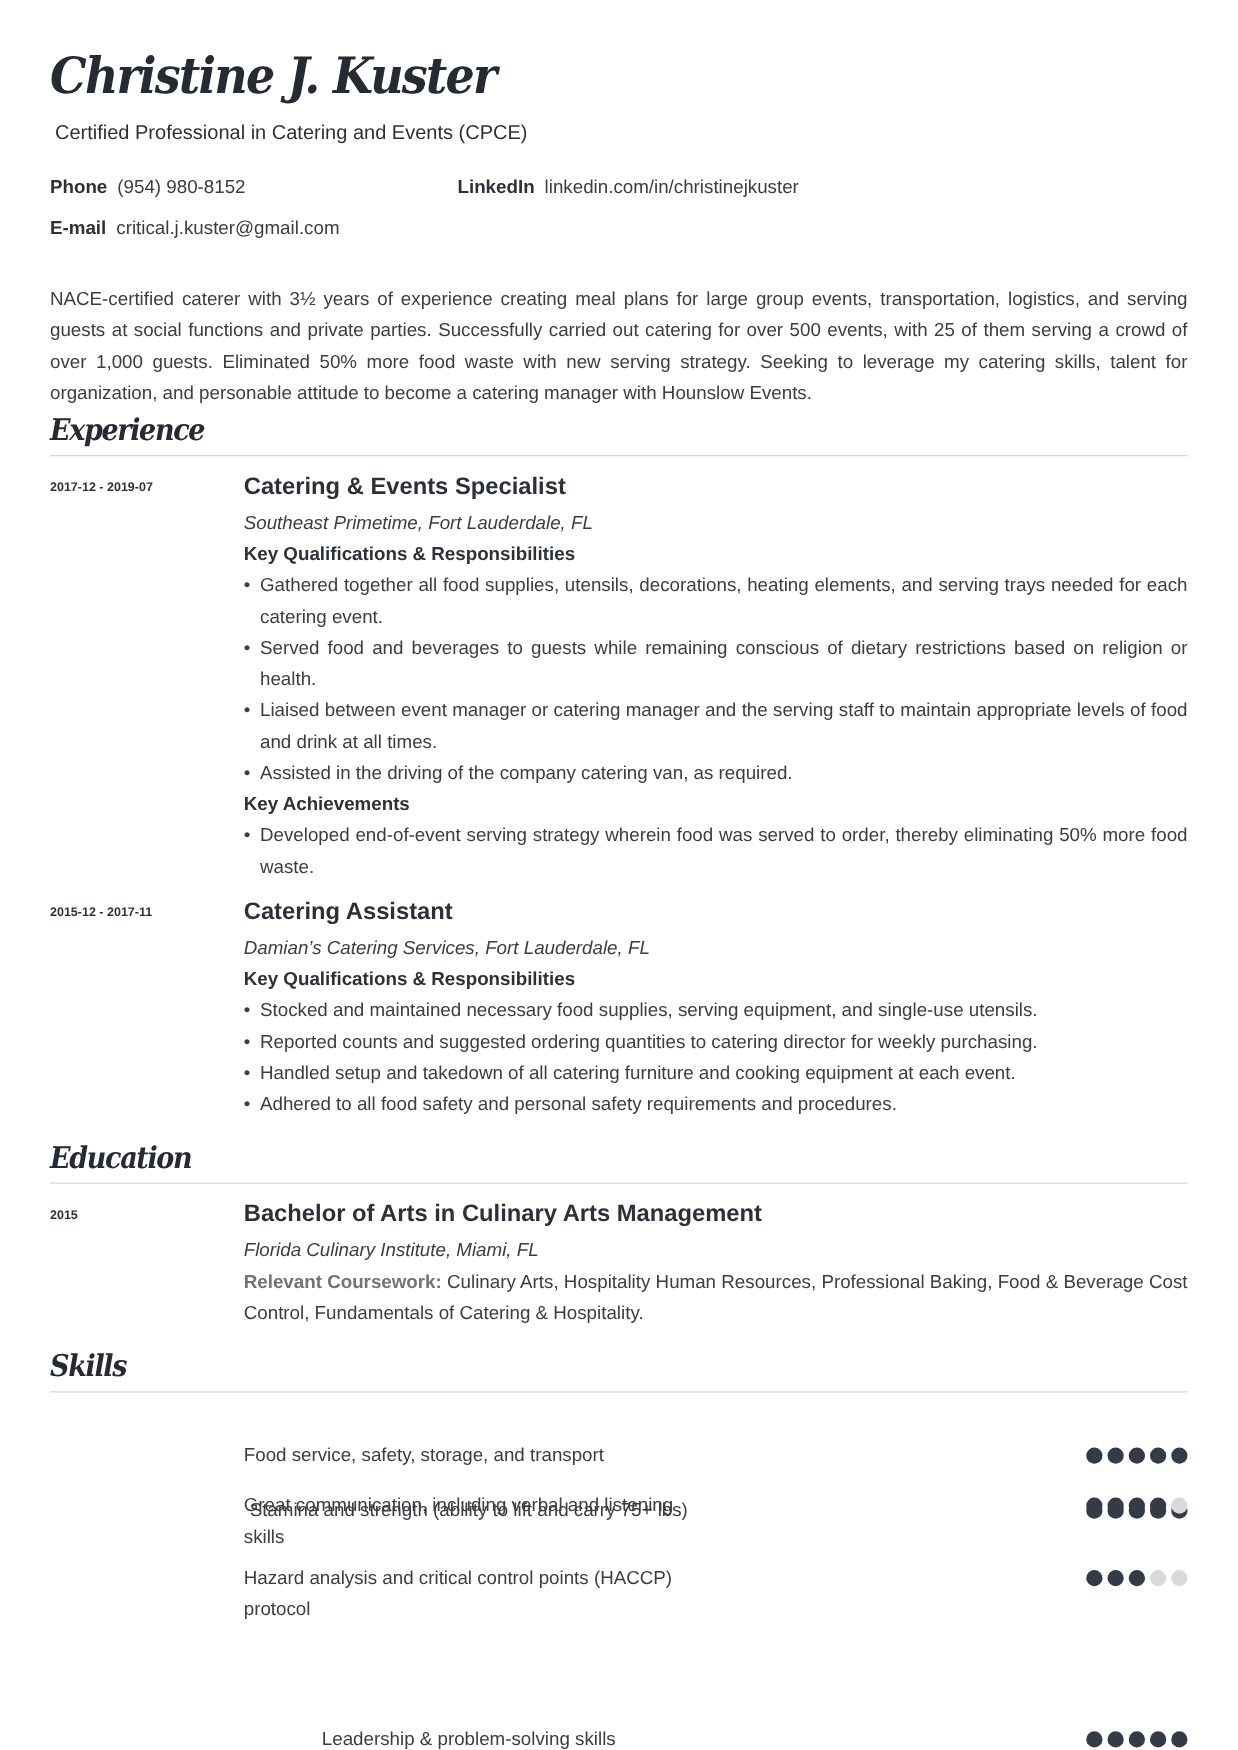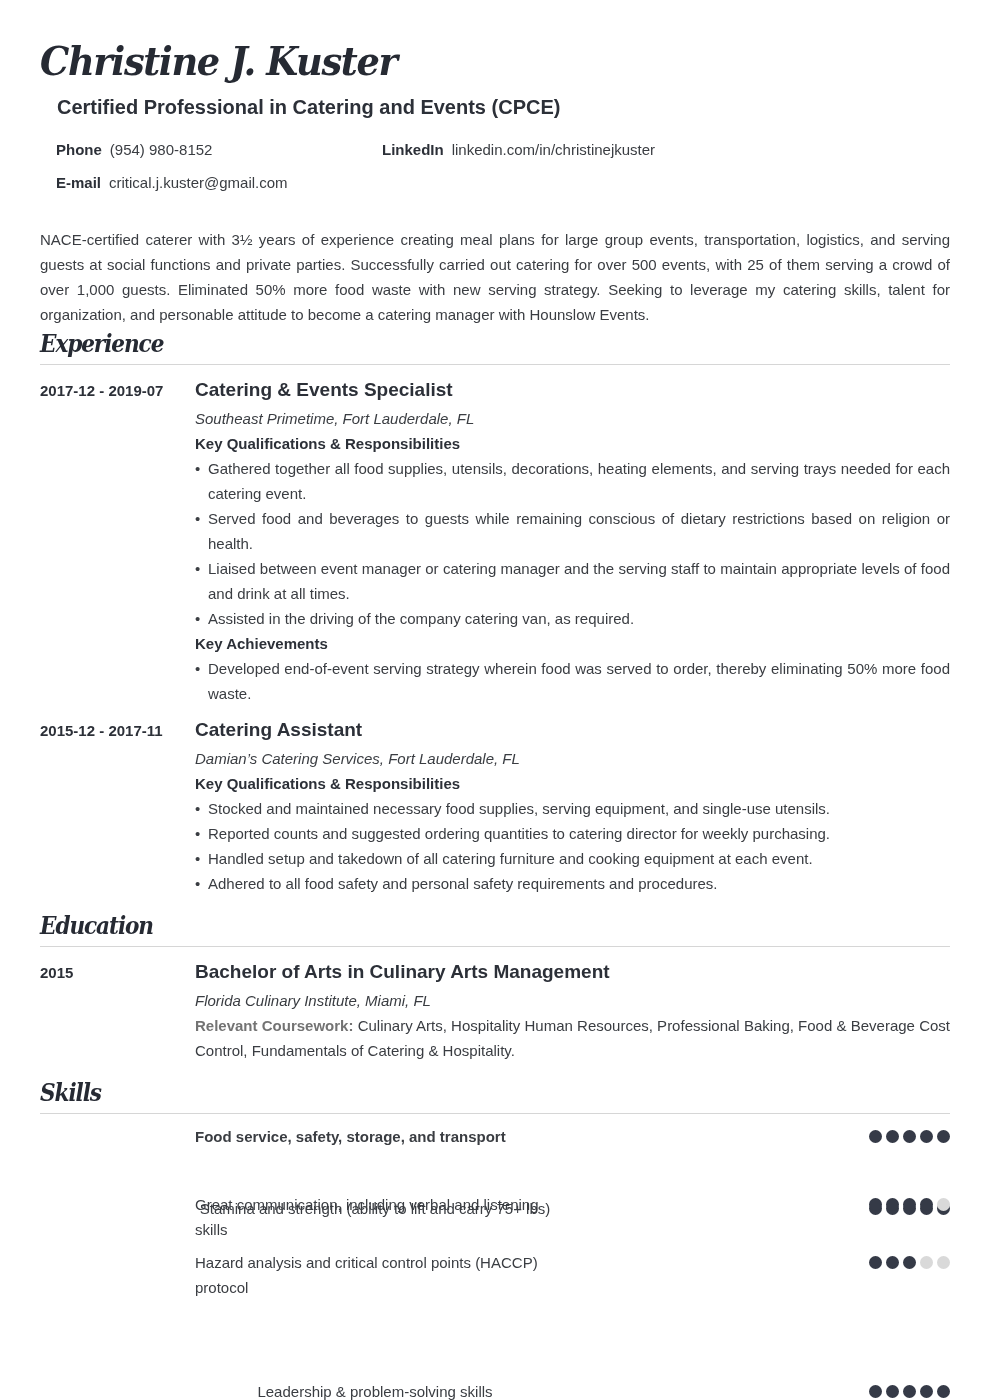--- a/index.html
+++ b/index.html
@@ -15,46 +15,46 @@
 
     .name {
       position: absolute; top: 36px; left: 0;
       font-family: "DejaVu Serif", serif;
       font-style: italic; font-weight: bold;
       font-size: 40px; letter-spacing: -1.5px;
       color: #262a33; line-height: 50px;
       transform: scaleX(0.92); transform-origin: left center;
     }
     .headline {
-      position: absolute; top: 94px; left: 17px;
-      font-size: 20px; font-weight: bold; color: #2c3038; line-height: 26px;
+      position: absolute; top: 94px; left: 4px;
+      font-size: 16px; font-weight: normal; color: #2c3038; line-height: 26px;
     }
     .contact-row { position: absolute; left: 0; font-size: 15px; line-height: 20px; white-space: nowrap; }
-    .contact-row .lbl { font-weight: bold; color: #2c3038; margin-right: 8px; margin-left: 16px; }
+    .contact-row .lbl { font-weight: bold; color: #2c3038; margin-right: 8px; }
     .contact-row .val { color: #3a3d42; }
 
     .summary {
       position: absolute; top: 227px; left: 0; width: 910px;
       font-size: 15px; line-height: 25px; text-align: justify; color: #3a3d42;
     }
 
     .section-title {
       position: absolute; left: 0;
       font-family: "DejaVu Serif", serif;
       font-style: italic; font-weight: bold;
       font-size: 24px; letter-spacing: -1.2px; color: #262a33;
       transform: scaleX(0.9); transform-origin: left center;
       line-height: 30px;
     }
     .divider { position: absolute; left: 0; width: 910px; height: 1px; background: #d6d6d6; }
 
     .entry { position: absolute; left: 0; width: 910px; }
     .entry .date {
       position: absolute; left: 0; top: 0;
-      font-size: 15px; font-weight: bold; color: #2c3038; line-height: 20px;
+      font-size: 10px; font-weight: bold; color: #2c3038; line-height: 20px;
     }
     .entry .body { position: absolute; left: 155px; top: 0; width: 755px; }
     .entry .role { font-size: 19px; font-weight: bold; color: #2c3038; line-height: 24px; margin-top: -3px; margin-bottom: 4px; }
     .entry .org { font-style: italic; line-height: 25px; }
     .entry .sub { font-weight: bold; color: #2c3038; line-height: 25px; }
     .entry ul { list-style: none; }
     .entry li { position: relative; padding-left: 13px; line-height: 25px; text-align: justify; }
     .entry li::before { content: "\2022"; position: absolute; left: 0; top: 0; }
     .entry .cw-lbl { font-weight: bold; color: #737373; }
     .entry .cw { line-height: 25px; text-align: justify; }
@@ -130,21 +130,21 @@
     <div class="body">
       <div class="role">Bachelor of Arts in Culinary Arts Management</div>
       <div class="org">Florida Culinary Institute, Miami, FL</div>
       <div class="cw"><span class="cw-lbl">Relevant Coursework:</span> <span>Culinary Arts, Hospitality Human Resources, Professional Baking, Food &amp; Beverage Cost Control, Fundamentals of Catering &amp; Hospitality.</span></div>
     </div>
   </div>
 
   <div class="section-title" style="top:1078px;">Skills</div>
   <div class="divider" style="top:1113px;"></div>
 
-  <div class="skill" style="top:1124px;font-weight:bold;">
+  <div class="skill" style="top:1152px;">
     <div class="sname">Food service, safety, storage, and transport</div>
     <div class="dots">
         <span class="dot"></span>
         <span class="dot"></span>
         <span class="dot"></span>
         <span class="dot"></span>
         <span class="dot"></span>
       </div>
   </div>
   <div class="skill" style="top:1196px;text-align:center;">

